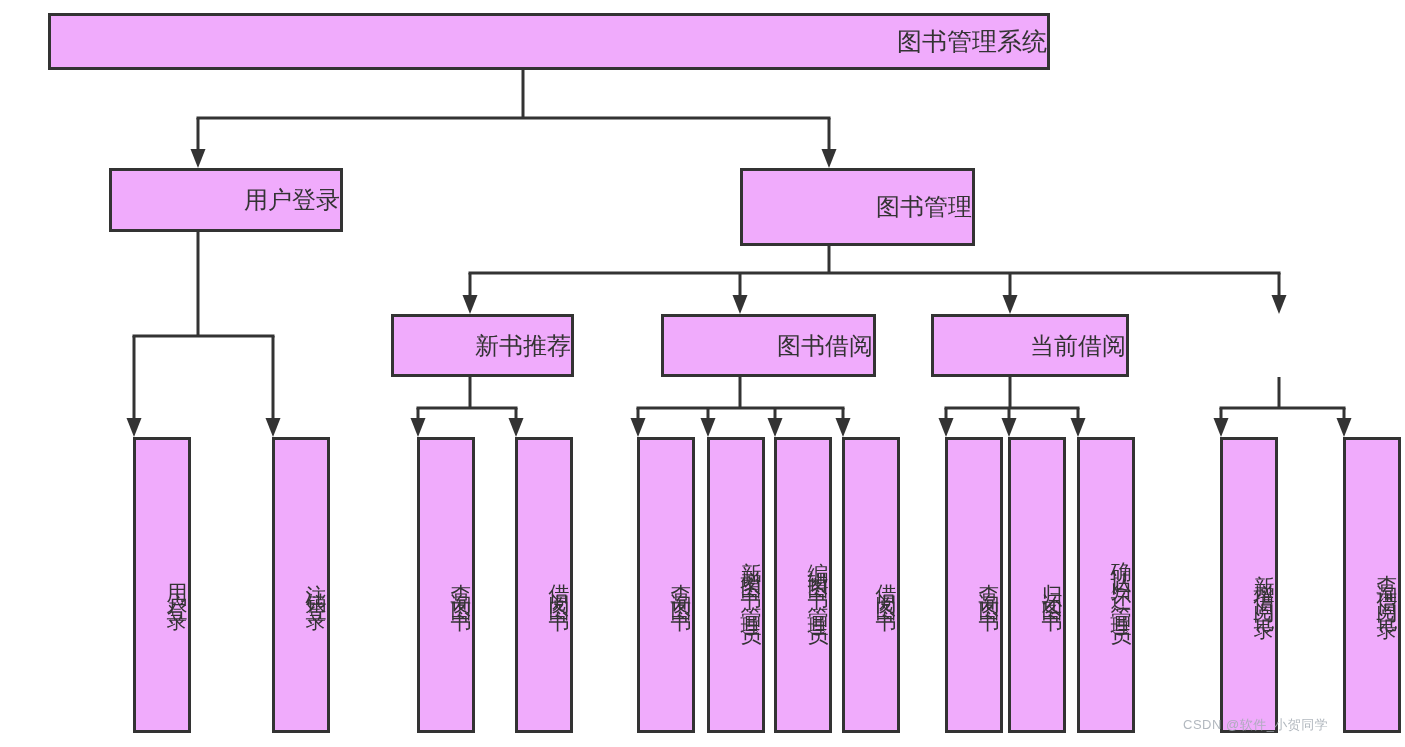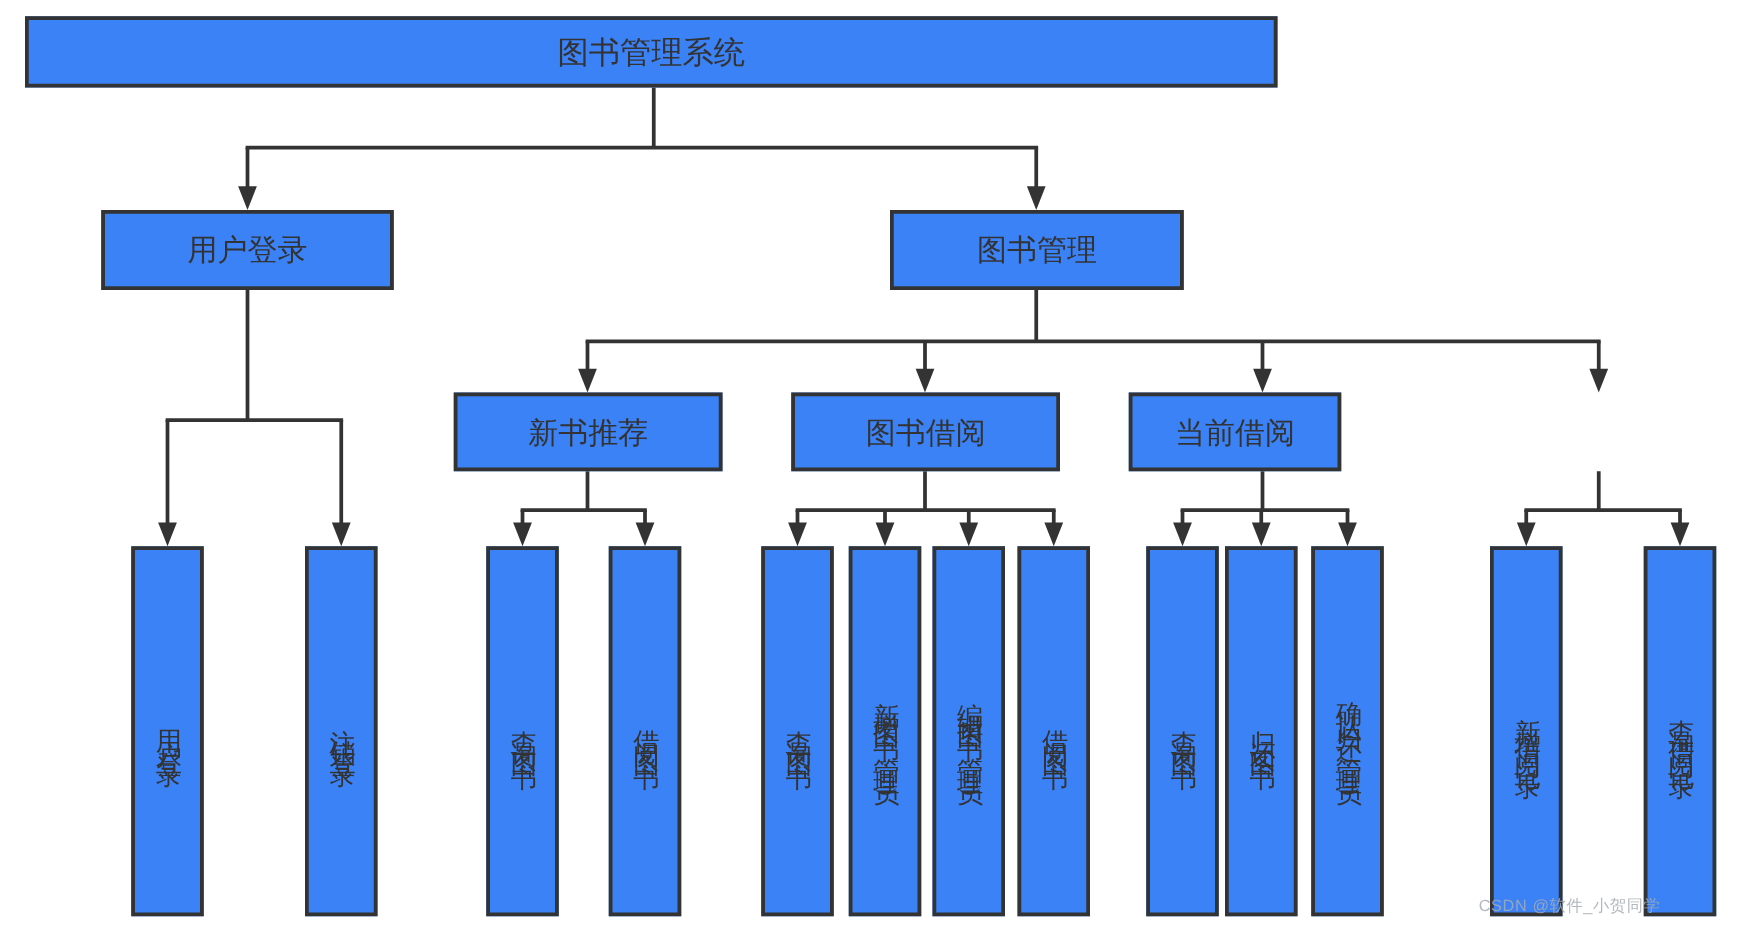--- a/index.html
+++ b/index.html
@@ -4,22 +4,22 @@
 <style>
   html,body{margin:0;padding:0;background:#fff;}
   #canvas{
     position:relative;width:1405px;height:747px;background:#ffffff;
     font-family:"Liberation Sans","DejaVu Sans",sans-serif;color:#333333;
     overflow:hidden;
   }
   #connectors{position:absolute;left:0;top:0;width:1405px;height:747px;}
   .node{
     position:absolute;box-sizing:border-box;border:3px solid #333333;
-    background:#3b82f6;display:flex;align-items:center;justify-content:center;
-    color:#333333;text-align:center;
+    background:#f0abfc;display:flex;align-items:center;justify-content:flex-end;
+    color:#333333;text-align:center;margin-left:28px;
   }
   .root{font-size:25px;}
   .branch{font-size:24px;}
   .leaf{font-size:21px;}
   .leaf .vtext{
     writing-mode:vertical-rl;text-orientation:mixed;
     letter-spacing:9px;line-height:1.05;white-space:nowrap;
   }
   .watermark{
     position:absolute;left:1183px;top:716px;font-size:13px;
@@ -110,31 +110,31 @@
     </g>
   </svg>
 
   <div class="node root" style="left:20px;top:13px;width:1002px;height:57px;">
     <span>图书管理系统</span>
   </div>
 
   <div class="node branch" style="left:81px;top:168px;width:234px;height:64px;">
     <span>用户登录</span>
   </div>
-  <div class="node branch" style="left:712px;top:168px;width:235px;height:64px;">
+  <div class="node branch" style="left:712px;top:168px;width:235px;height:78px;">
     <span>图书管理</span>
   </div>
 
-  <div class="node branch" style="left:363px;top:314px;width:215px;height:63px;">
+  <div class="node branch" style="left:363px;top:314px;width:183px;height:63px;">
     <span>新书推荐</span>
   </div>
   <div class="node branch" style="left:633px;top:314px;width:215px;height:63px;">
     <span>图书借阅</span>
   </div>
-  <div class="node branch" style="left:903px;top:314px;width:170px;height:63px;">
+  <div class="node branch" style="left:903px;top:314px;width:198px;height:63px;">
     <span>当前借阅</span>
   </div>
 
   <div class="node leaf" style="left:105px;top:437px;width:58px;height:296px;">
     <span class="vtext">用户登录</span>
   </div>
   <div class="node leaf" style="left:244px;top:437px;width:58px;height:296px;">
     <span class="vtext">注销登录</span>
   </div>
 

